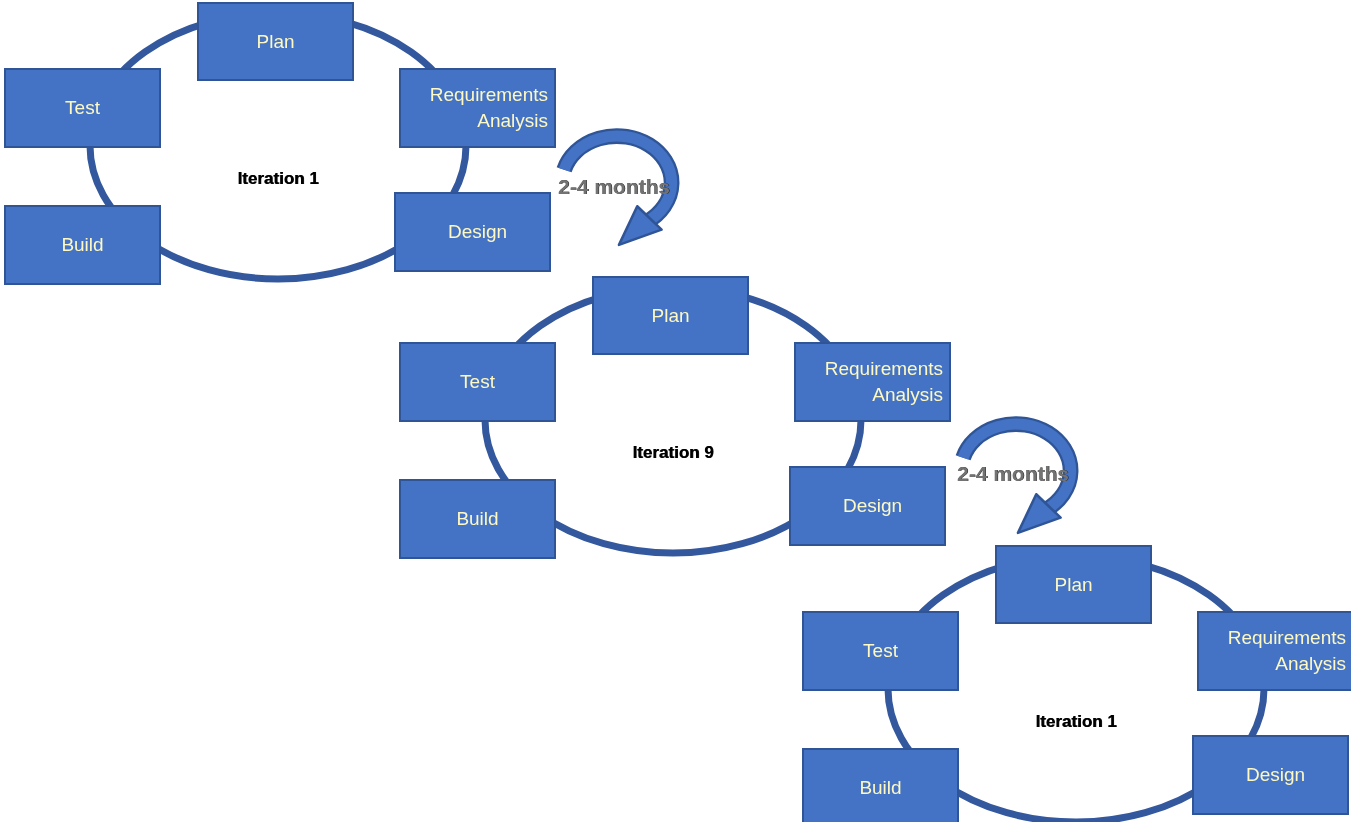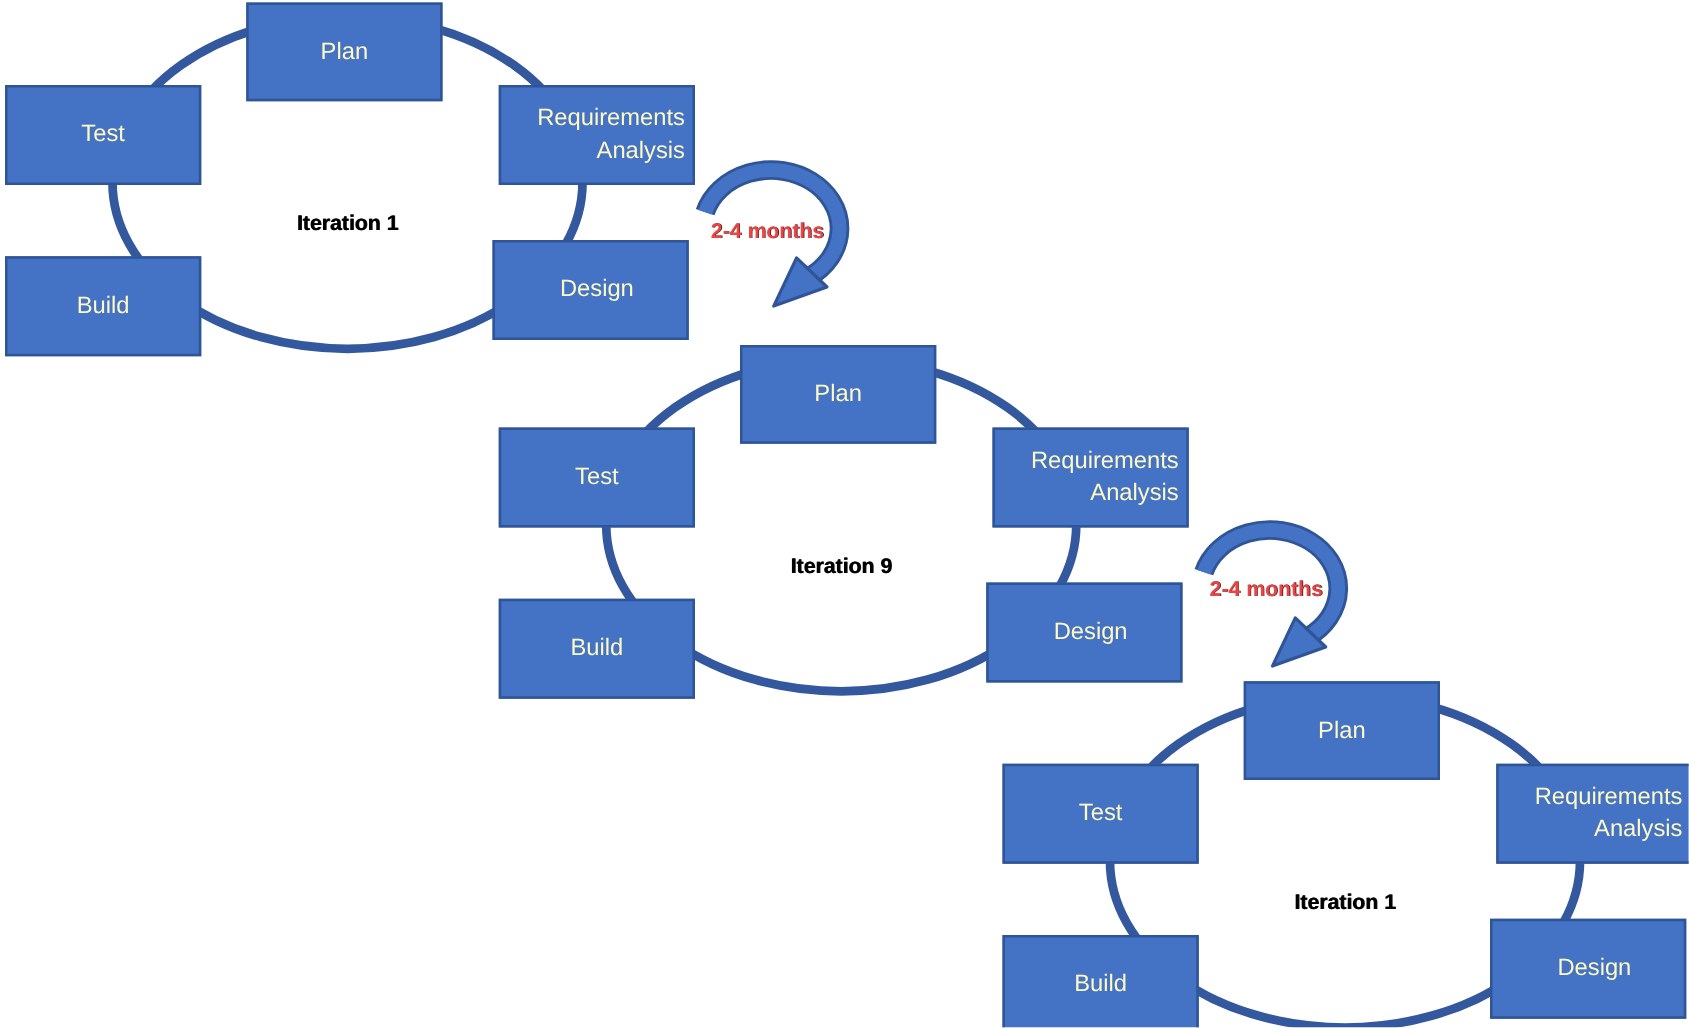--- a/index.html
+++ b/index.html
@@ -78,23 +78,23 @@
     width: 132px;
     height: 124px;
   }
   .curved-arrow.a1 { left: 556px; top: 127px; }
   .curved-arrow.a2 { left: 955px; top: 415px; }
 
   .arrow-label {
     position: absolute;
     width: 112px;
     text-align: center;
-    font-size: 17px;
+    font-size: 21px;
     font-weight: 700;
-    color: #ef4444;
+    color: #737373;
     white-space: nowrap;
     text-shadow: 0.5px 0 0 #1a1a1a;
   }
   .arrow-label.t1 { left: 558px; top: 175px; }
   .arrow-label.t2 { left: 957px; top: 462px; }
 </style>
 </head>
 <body>
 
 <div class="canvas">

